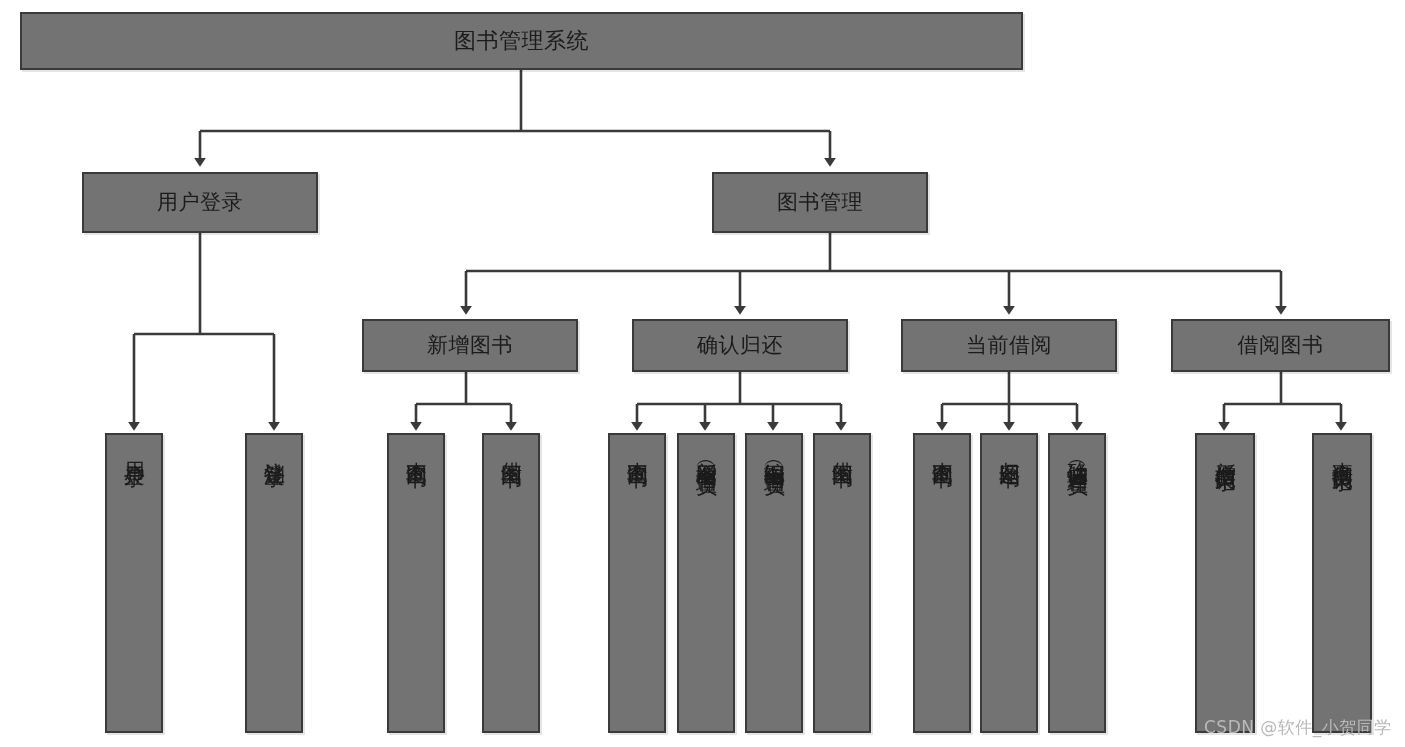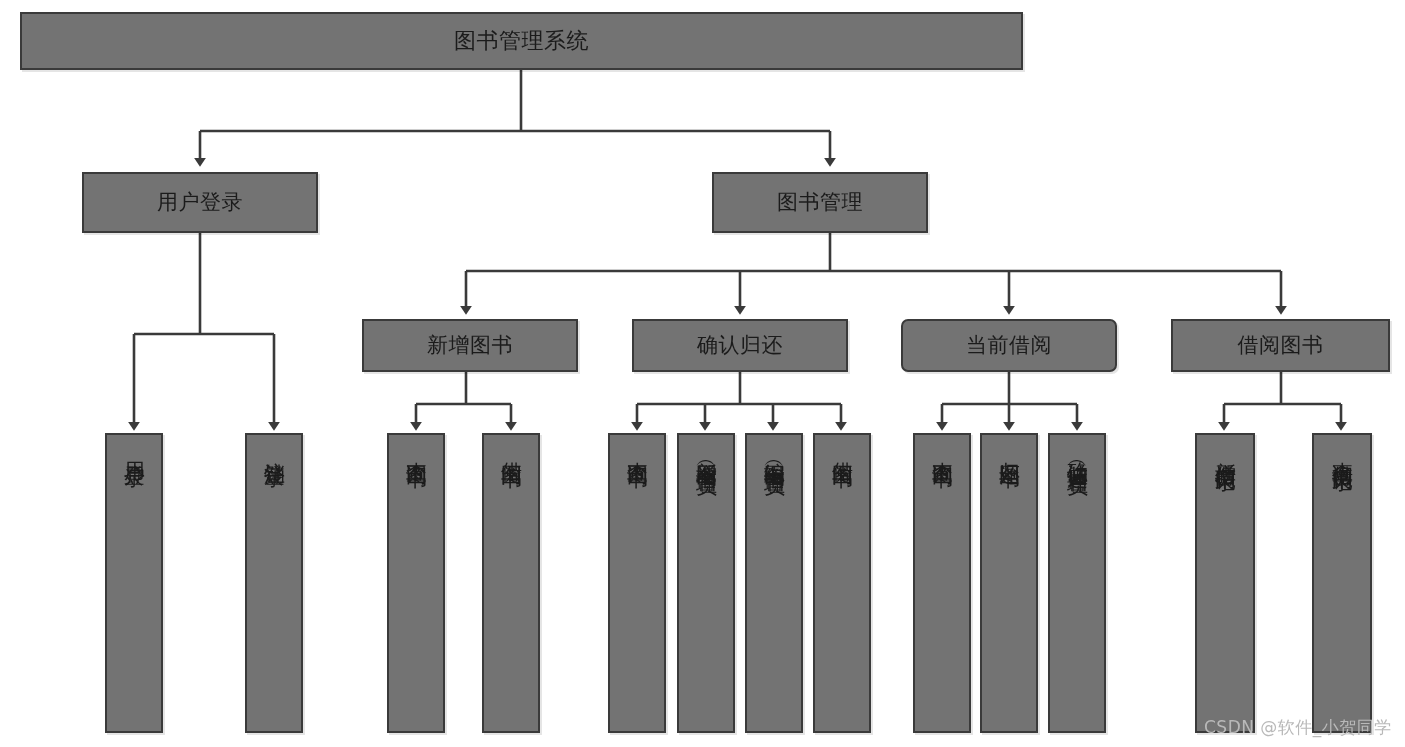--- a/index.html
+++ b/index.html
@@ -138,21 +138,21 @@
   <div class="node horiz" style="left:712px; top:172px; width:216px; height:61px;">
     <span class="label">图书管理</span>
   </div>
 
   <div class="node horiz" style="left:362px; top:319px; width:216px; height:53px;">
     <span class="label">新增图书</span>
   </div>
   <div class="node horiz" style="left:632px; top:319px; width:216px; height:53px;">
     <span class="label">确认归还</span>
   </div>
-  <div class="node horiz" style="left:901px; top:319px; width:216px; height:53px;border-radius:7px;">
+  <div class="node horiz" style="left:901px; top:319px; width:216px; height:53px;">
     <span class="label">当前借阅</span>
   </div>
   <div class="node horiz" style="left:1171px; top:319px; width:219px; height:53px;">
     <span class="label">借阅图书</span>
   </div>
 
   <div class="node vert" style="left:105px; top:433px; width:58px; height:300px;">
     <span class="label">用户登录</span>
   </div>
   <div class="node vert" style="left:245px; top:433px; width:58px; height:300px;">

